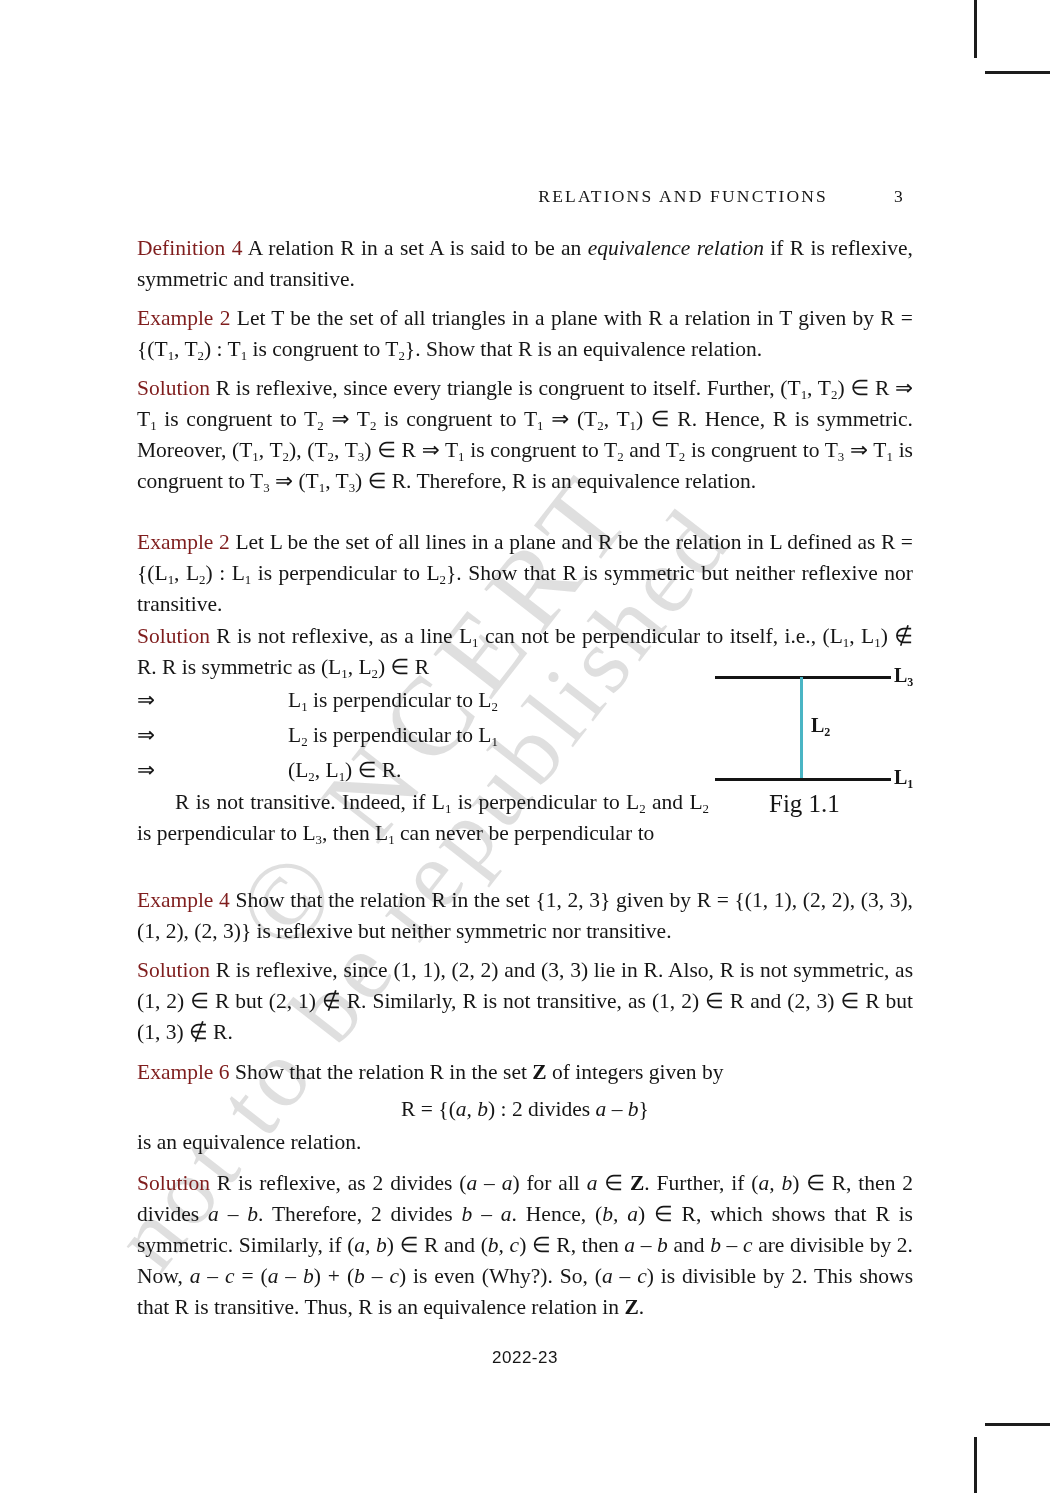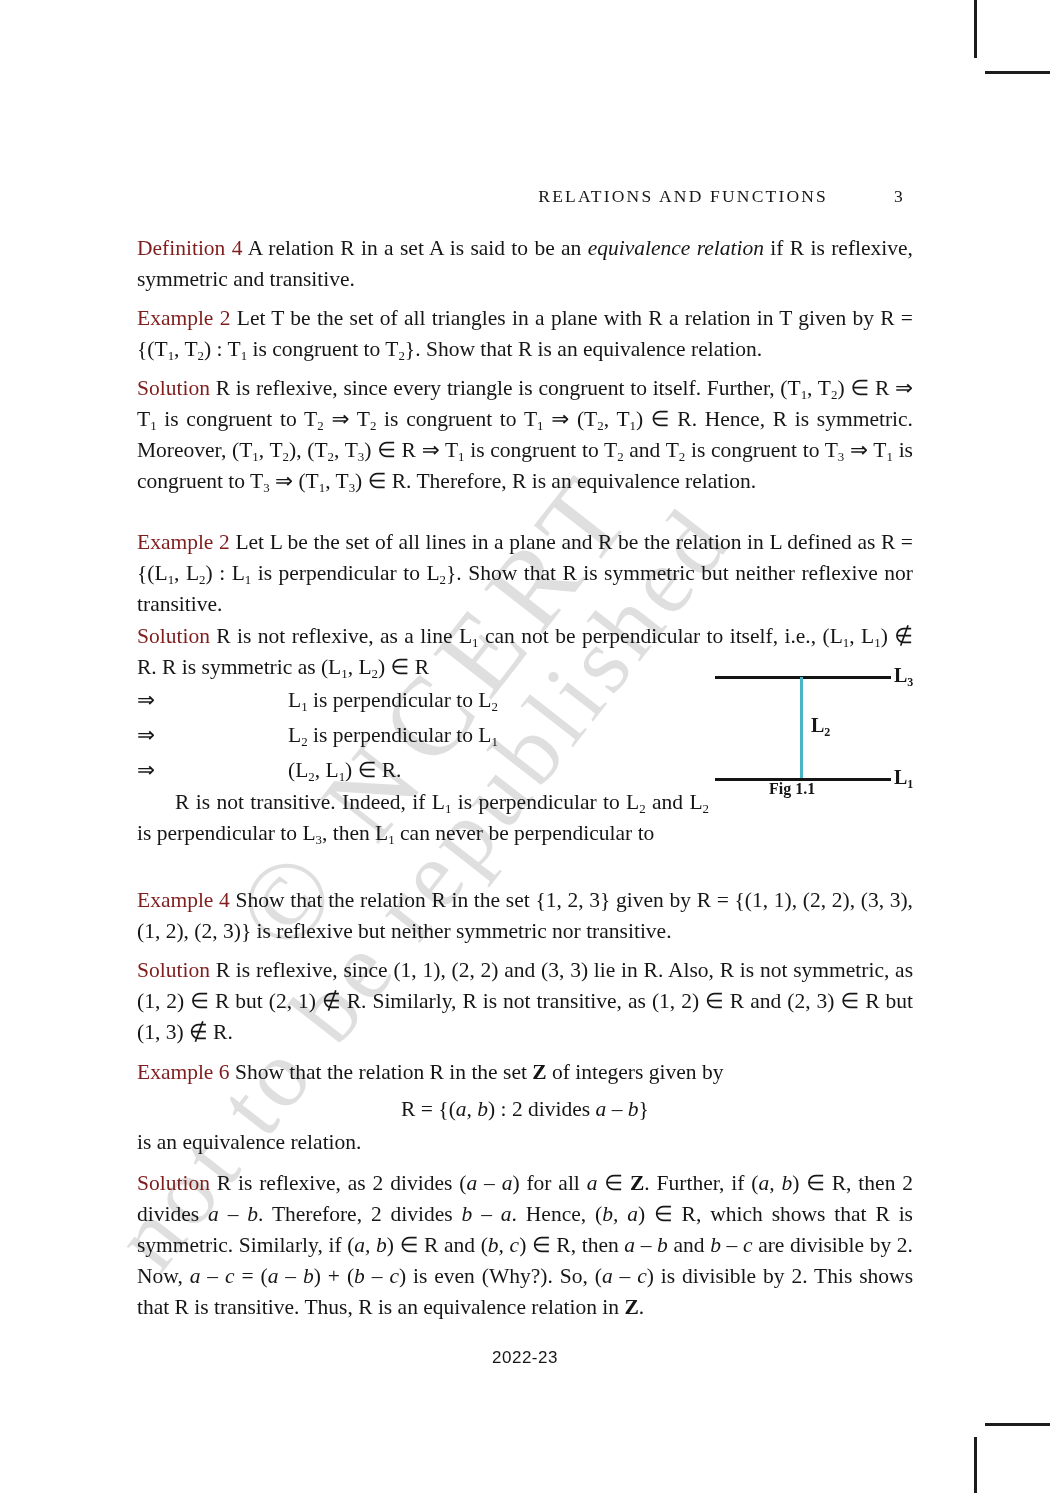--- a/index.html
+++ b/index.html
@@ -58,21 +58,21 @@
   
   .figure{position:absolute;left:703px;top:658px;width:230px;height:170px;z-index:1;}
   .fig-hline{position:absolute;background:#141414;height:2.5px;width:176px;left:12px;}
   .fig-hline.top{top:18px;}
   .fig-hline.bottom{top:120px;}
   .fig-vline{position:absolute;background:#4AB5C4;width:3px;left:97px;top:19px;height:102px;}
   .fig-label{position:absolute;font-weight:bold;font-size:20px;line-height:22px;}
   .fig-l3{left:191px;top:6px;}
   .fig-l2{left:64px;top:56px;margin-left:44px;}
   .fig-l1{left:191px;top:108px;}
-  .fig-caption{position:absolute;left:66px;top:122px;font-weight:bold;font-size:16px;}
+  .fig-caption{position:absolute;left:66px;top:132px;font-weight:normal;font-size:25px;}
 </style>
 </head>
 <body>
 
 <div class="page">
 
   <div class="wm wm-1">© NCERT</div>
   <div class="wm wm-2">not to be republished</div>
 
   <div class="crop crop-tr-v"></div>

